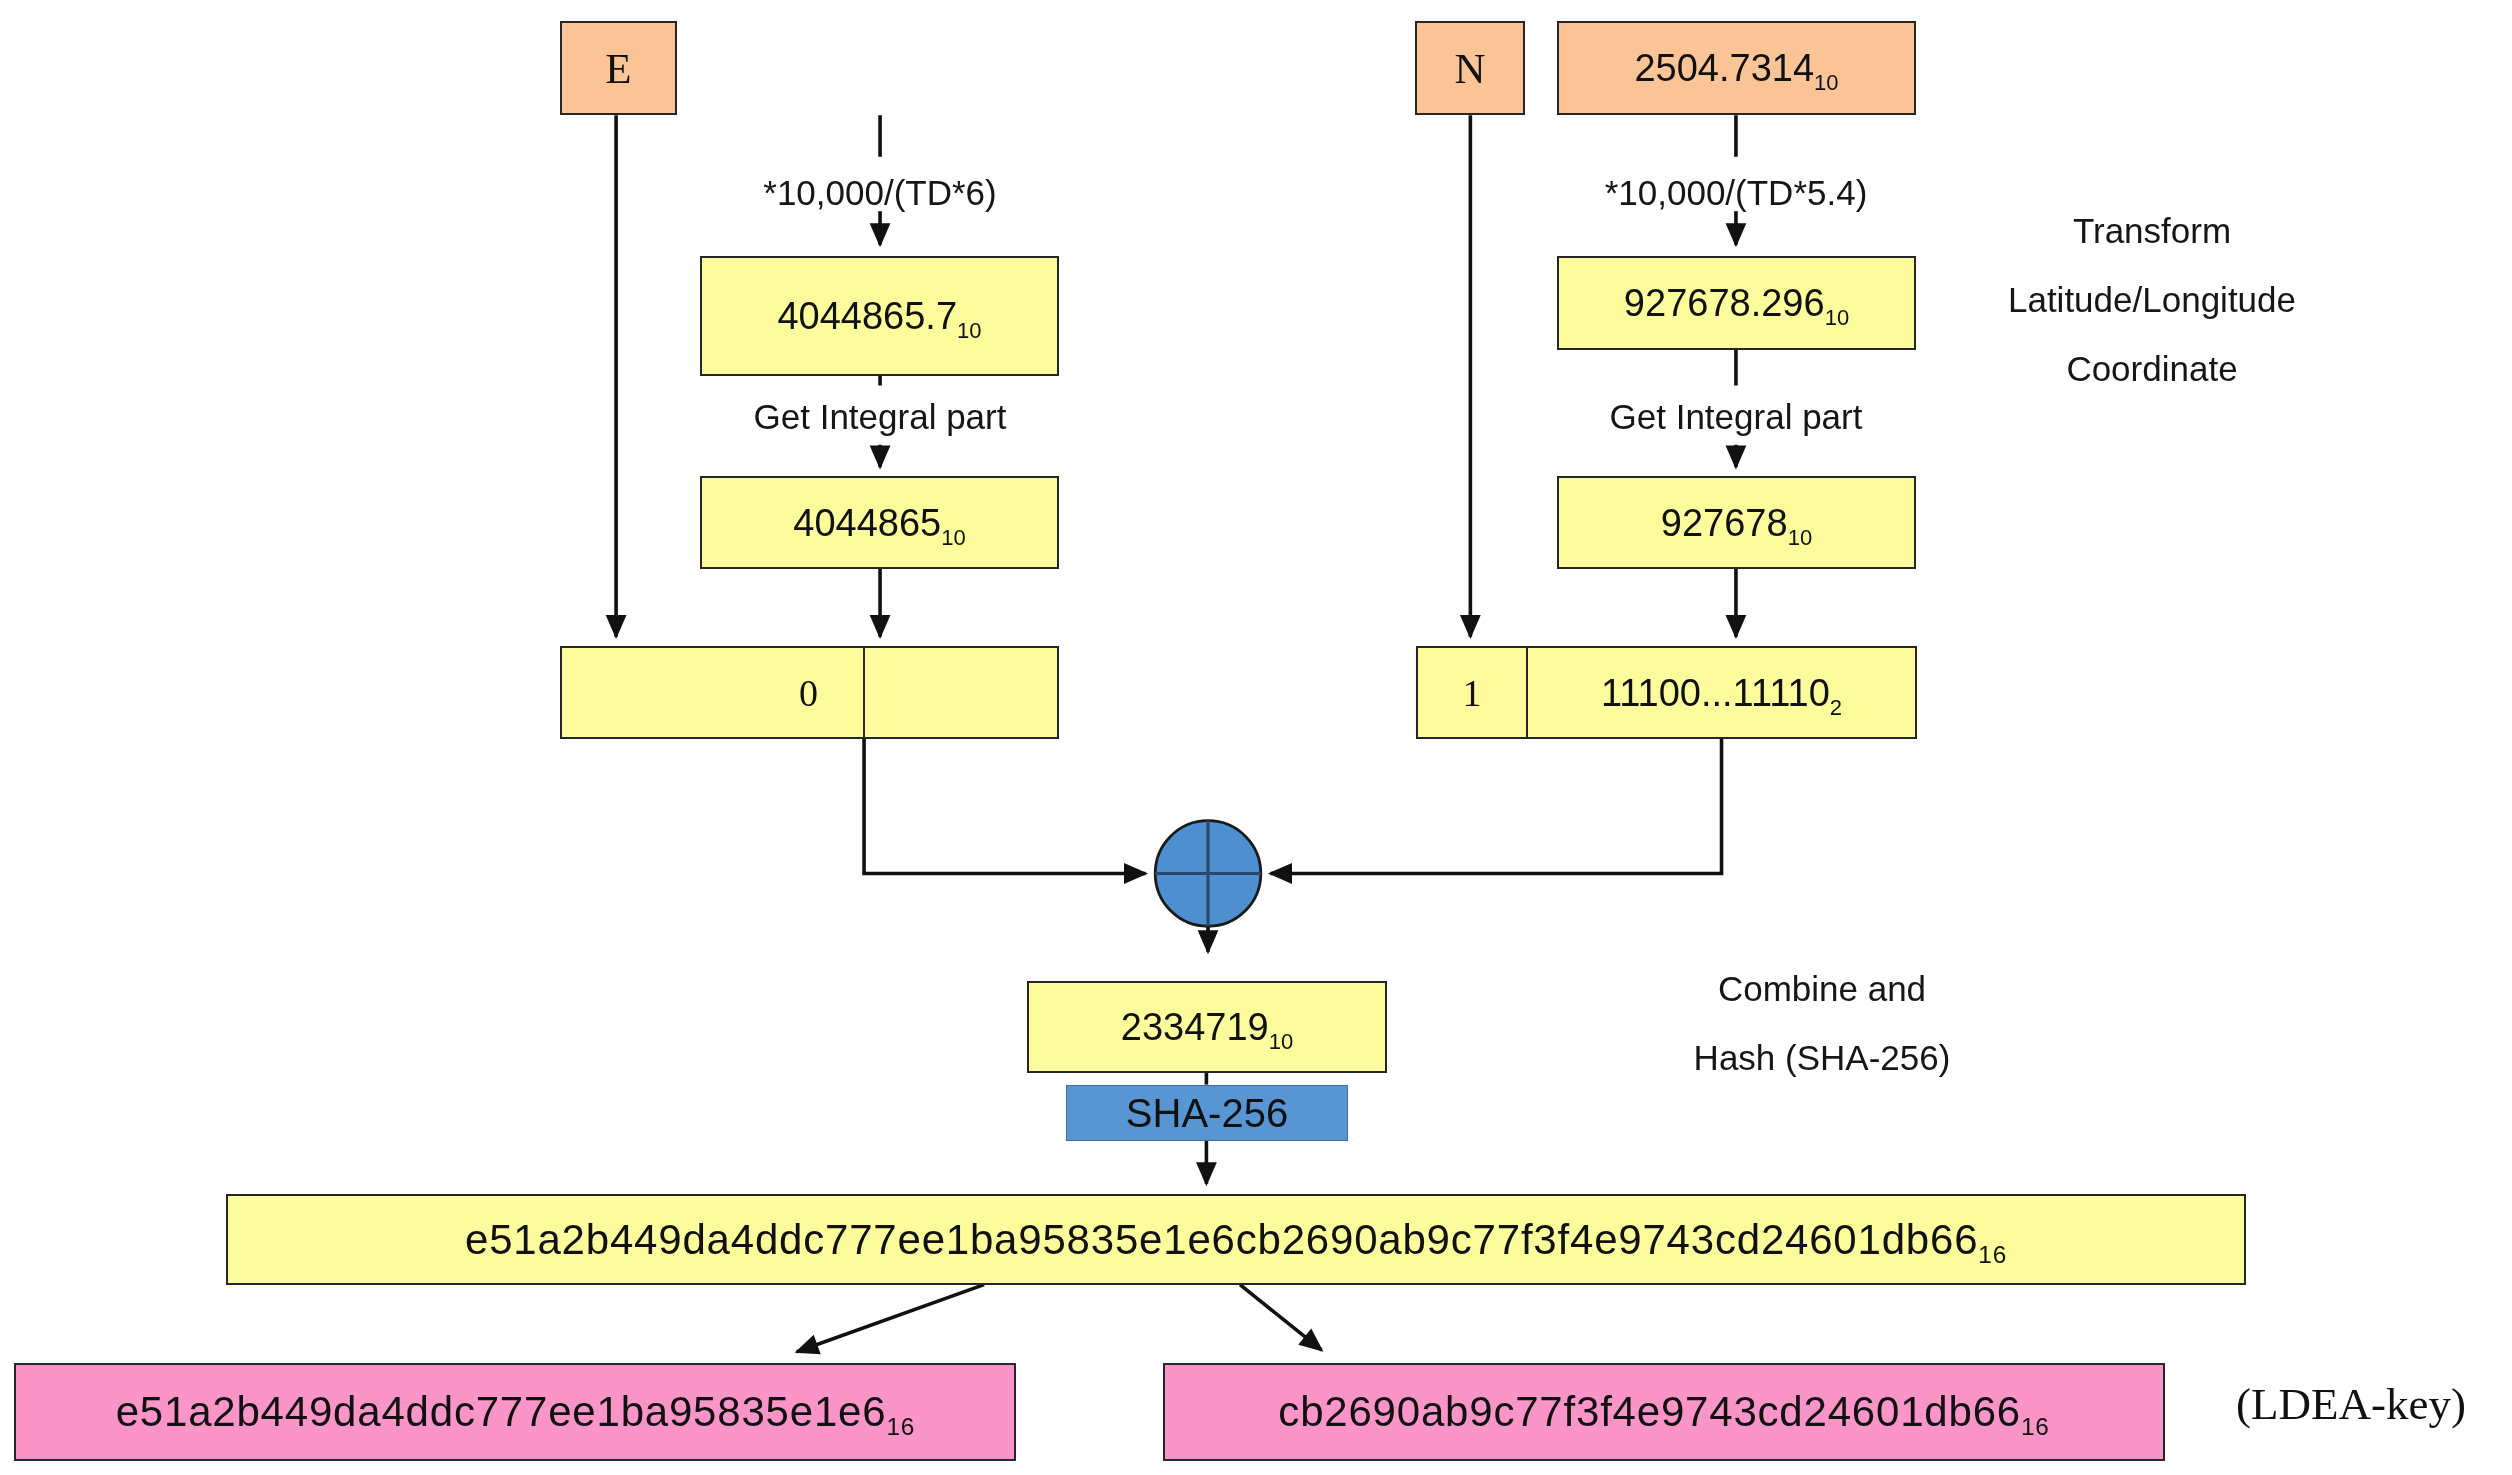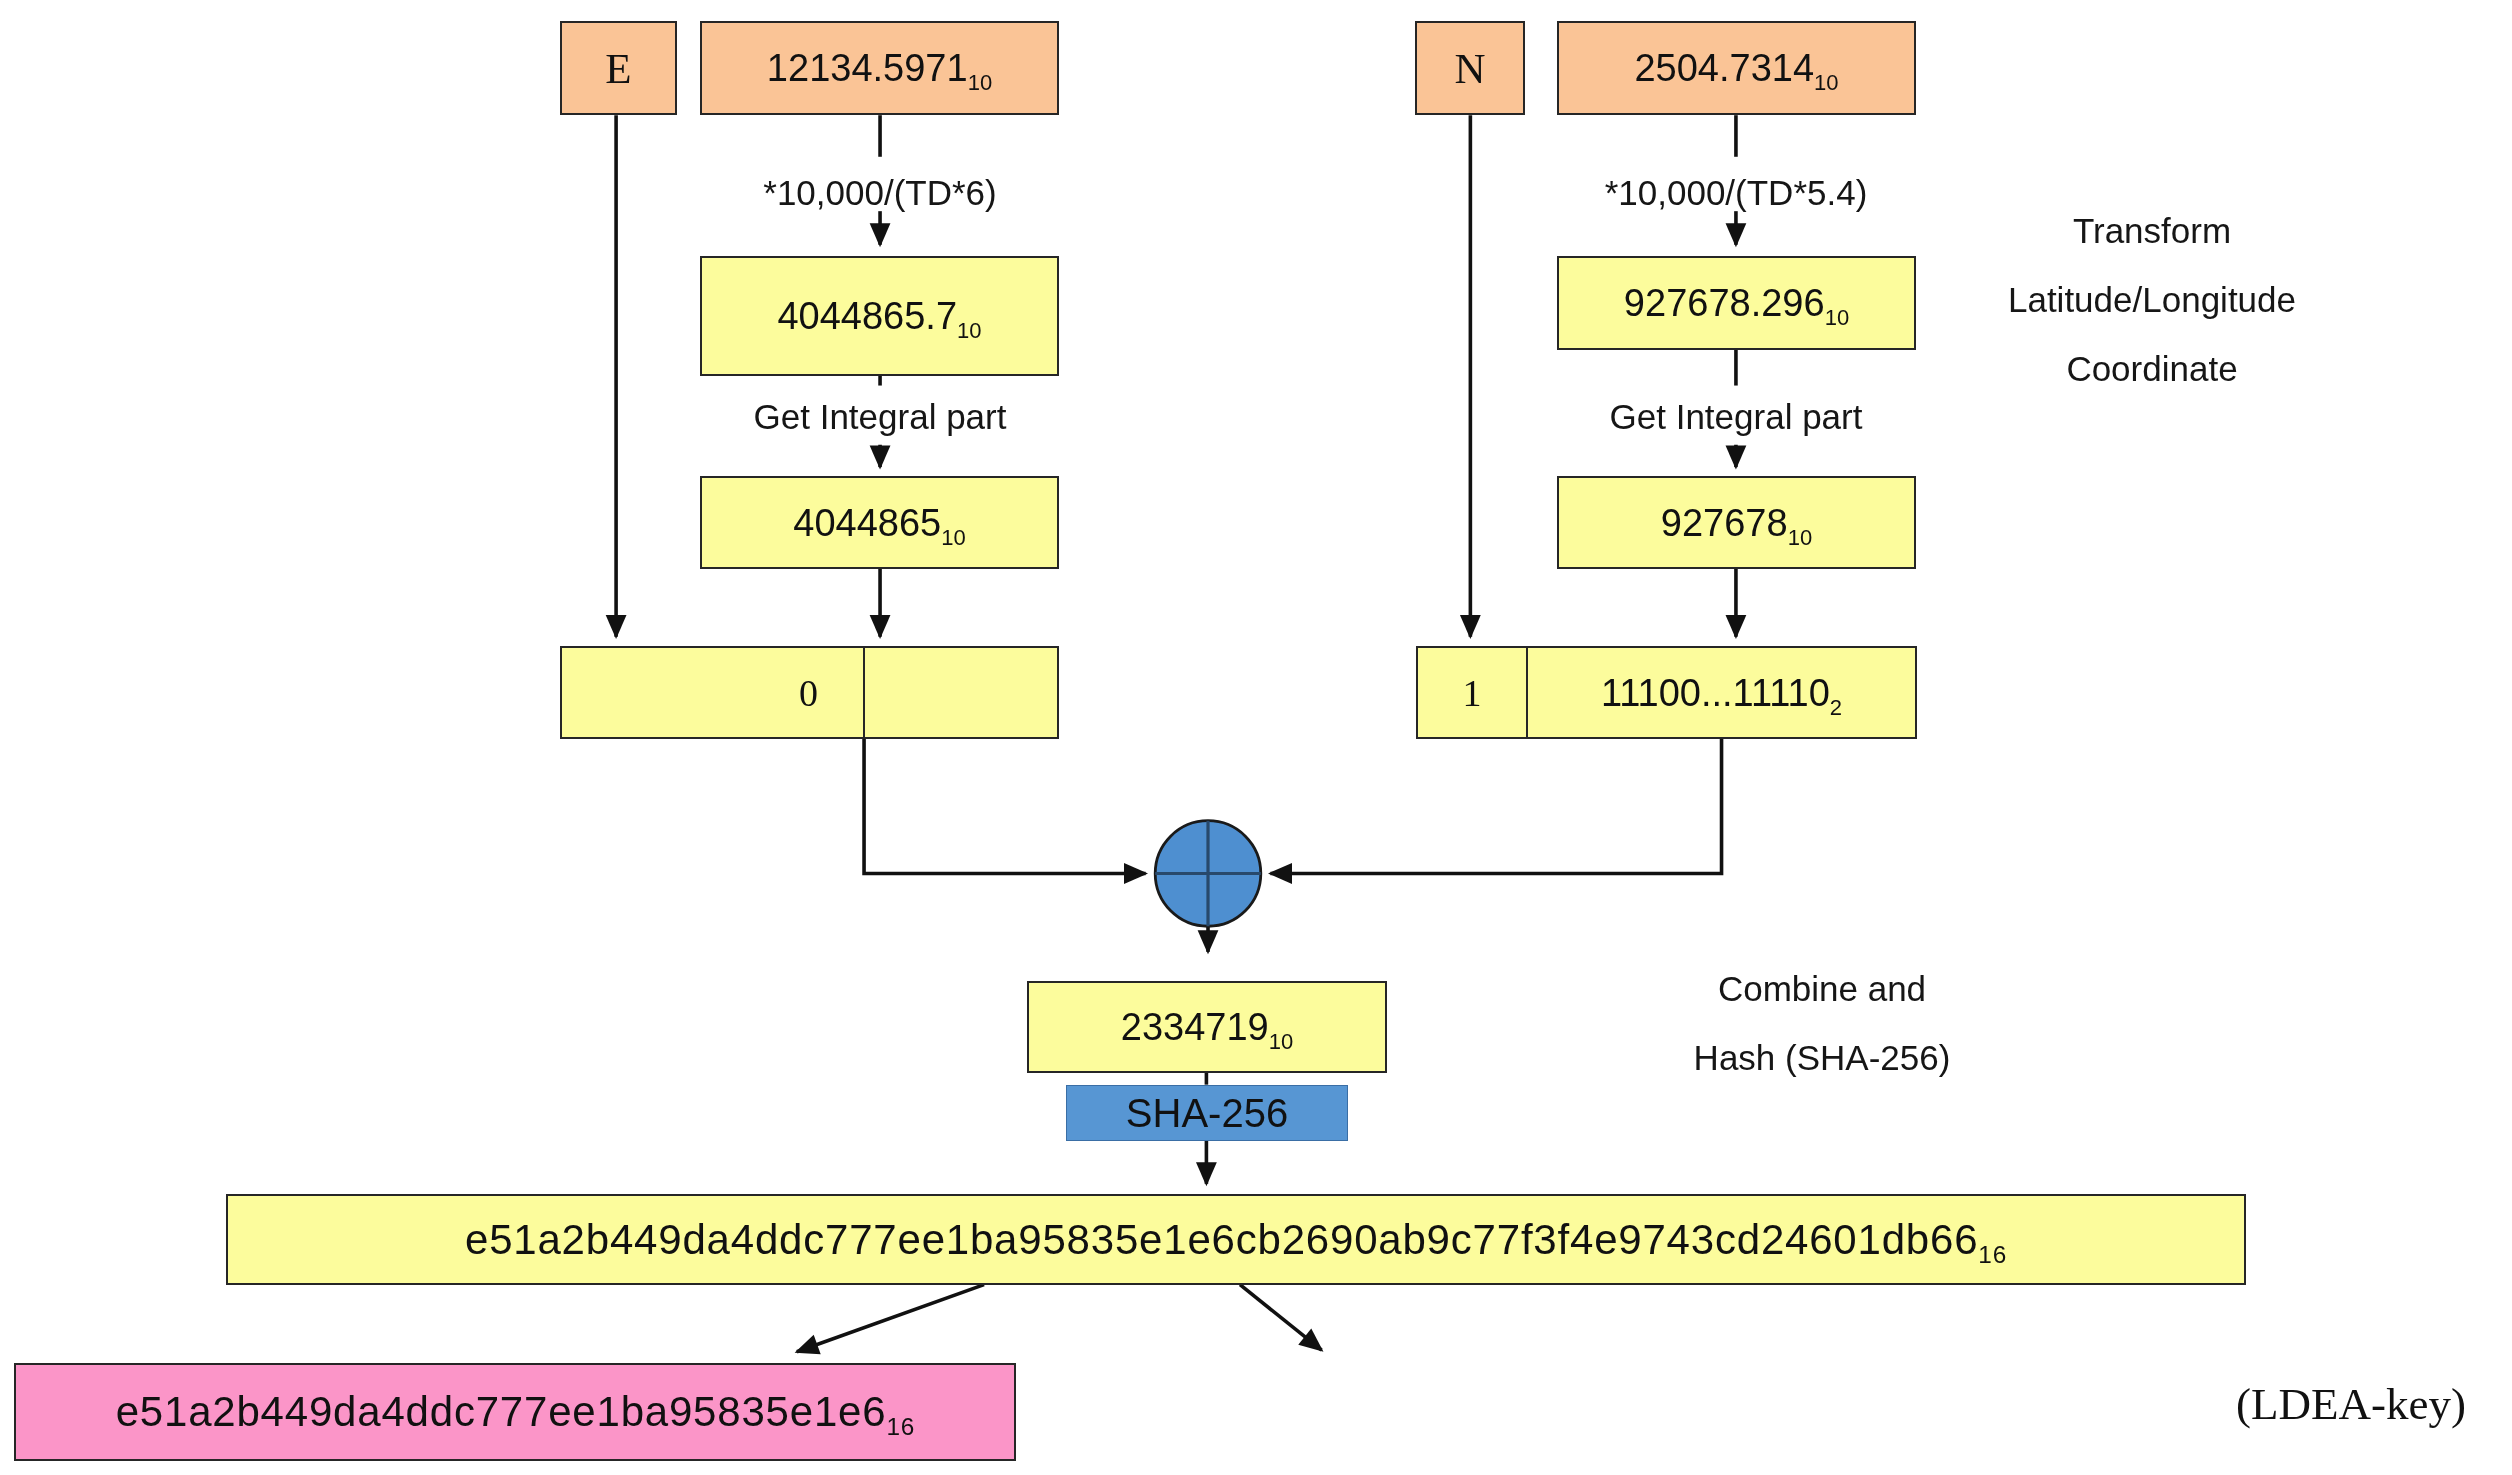--- a/index.html
+++ b/index.html
@@ -106,23 +106,20 @@
     <g>
       <circle class="xor-circle" cx="1510" cy="1092" r="66"></circle>
       <path class="xor-cross" d="M1510 1026 V1158 M1444 1092 H1576"></path>
     </g>
   </svg>
 
   <div class="box orange serif" style="left:560px; top:21px; width:117px; height:94px; font-size:43px;">
     <span>E</span>
   </div>
 
-  <div class="box orange" style="left:700px; top:21px; width:359px; height:94px;">
-    <span><span>12134.5971</span><sub>10</sub></span>
-  </div>
 
   <div class="box orange serif" style="left:1415px; top:21px; width:110px; height:94px; font-size:43px;">
     <span>N</span>
   </div>
 
   <div class="box orange" style="left:1557px; top:21px; width:359px; height:94px;">
     <span><span>2504.7314</span><sub>10</sub></span>
   </div>
 
   <div class="flowlabel" style="left:680px; top:173px; width:400px;">*10,000/(TD*6)</div>
@@ -176,17 +173,20 @@
   </div>
 
   <div class="box yellow digesttext" style="left:226px; top:1194px; width:2020px; height:91px;">
     <span><span>e51a2b449da4ddc777ee1ba95835e1e6cb2690ab9c77f3f4e9743cd24601db66</span><sub>16</sub></span>
   </div>
 
   <div class="box pink digesttext" style="left:14.4px; top:1363px; width:1002px; height:98px;">
     <span><span>e51a2b449da4ddc777ee1ba95835e1e6</span><sub>16</sub></span>
   </div>
 
+  <div class="box pink digesttext" style="left:1163px; top:1363px; width:1002px; height:98px;">
+    <span><span>cb2690ab9c77f3f4e9743cd24601db66</span><sub>16</sub></span>
+  </div>
 
   <div class="keylabel" style="left:2236px; top:1378px;">(LDEA-key)</div>
 
 </div>
 
 
 </body></html>

